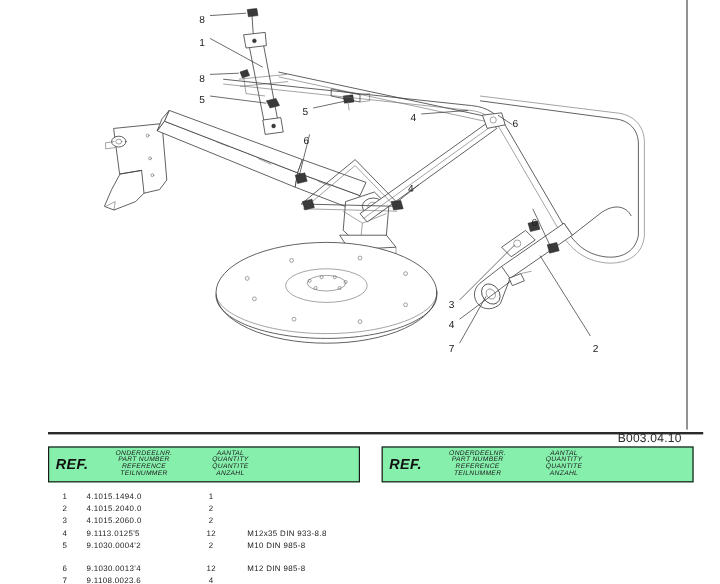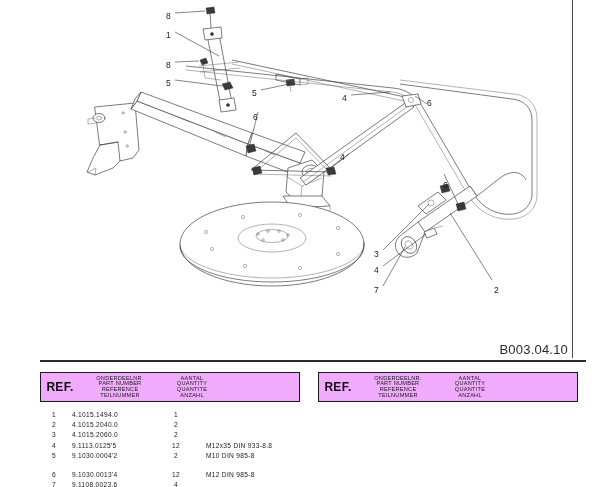--- a/index.html
+++ b/index.html
@@ -50,22 +50,22 @@
   .bolt-fill {
     fill: #3a3a3a;
     stroke: #222;
     stroke-width: 0.4;
   }
 
   
   #drawing-id {
     position: absolute;
     right: 32px;
-    top: 342px;
-    font-size: 13px;
+    top: 360px;
+    font-size: 10px;
     letter-spacing: 0.2px;
     color: #2b2b2b;
     white-space: nowrap;
   }
 
   
   #drawing-right-rule {
     position: absolute;
     left: 572px;
     top: 0;
@@ -91,21 +91,22 @@
   }
   #parts-table-left  { left: 40px;  width: 260px; }
   #parts-table-right { left: 318px; width: 260px; }
 
   .table-header {
     border: 1.6px solid #1a1a1a;
     height: 30px;
     box-sizing: border-box;
     display: flex;
     align-items: center;
-    background: #f0abfc;
+    background: #86efac;
+    font-style: italic;
   }
   .hdr-ref {
     width: 38px;
     text-align: center;
     font-size: 12px;
     font-weight: bold;
     letter-spacing: 0.3px;
     color: #111;
     flex: 0 0 auto;
   }

